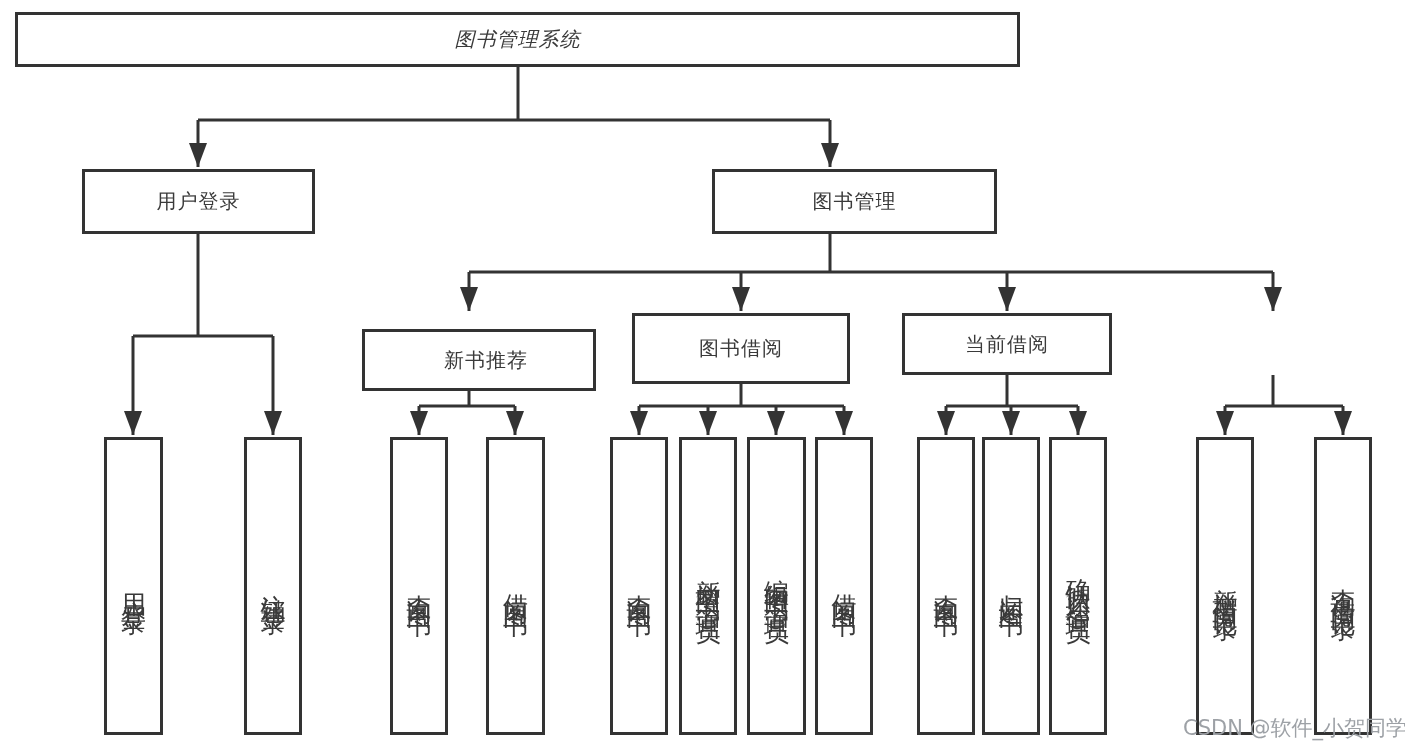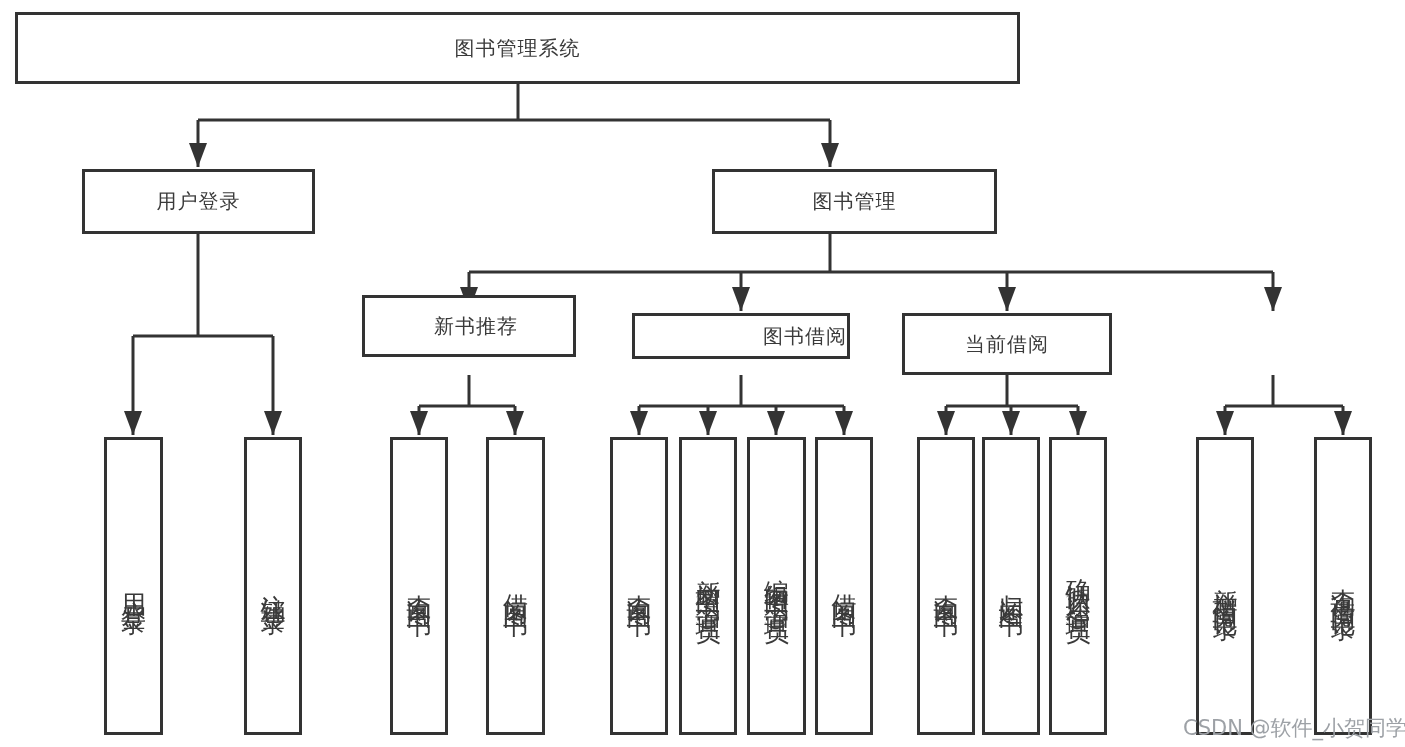--- a/index.html
+++ b/index.html
@@ -114,35 +114,35 @@
     </g>
 
     <g>
       <line x1="1273" y1="375" x2="1273" y2="406"></line>
       <line x1="1225" y1="406" x2="1343" y2="406"></line>
       <line x1="1225" y1="406" x2="1225" y2="435" marker-end="url(#arrow)"></line>
       <line x1="1343" y1="406" x2="1343" y2="435" marker-end="url(#arrow)"></line>
     </g>
   </svg>
 
-  <div class="node" style="left:15px;top:12px;width:1005px;height:72px;">
+  <div class="node" style="left:15px;top:12px;width:1005px;height:55px;font-style:italic;">
     <span class="h-label">图书管理系统</span>
   </div>
 
   <div class="node" style="left:82px;top:169px;width:233px;height:65px;">
     <span class="h-label">用户登录</span>
   </div>
   <div class="node" style="left:712px;top:169px;width:285px;height:65px;">
     <span class="h-label">图书管理</span>
   </div>
 
-  <div class="node" style="left:362px;top:295px;width:214px;height:62px;padding-left:14px;">
+  <div class="node" style="left:362px;top:329px;width:234px;height:62px;padding-left:14px;">
     <span class="h-label">新书推荐</span>
   </div>
-  <div class="node" style="left:632px;top:313px;width:218px;height:46px;justify-content:flex-end;">
+  <div class="node" style="left:632px;top:313px;width:218px;height:71px;">
     <span class="h-label">图书借阅</span>
   </div>
   <div class="node" style="left:902px;top:313px;width:210px;height:62px;">
     <span class="h-label">当前借阅</span>
   </div>
 
   <div class="node leaf" style="left:104px;top:437px;width:59px;height:298px;">
     <span class="v-label">用户登录</span>
   </div>
   <div class="node leaf" style="left:244px;top:437px;width:58px;height:298px;">

